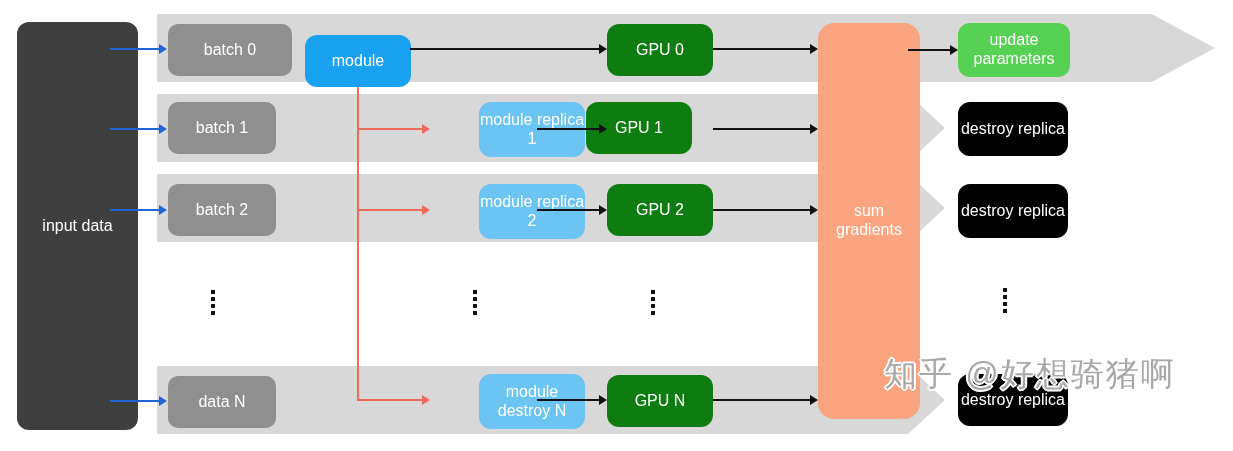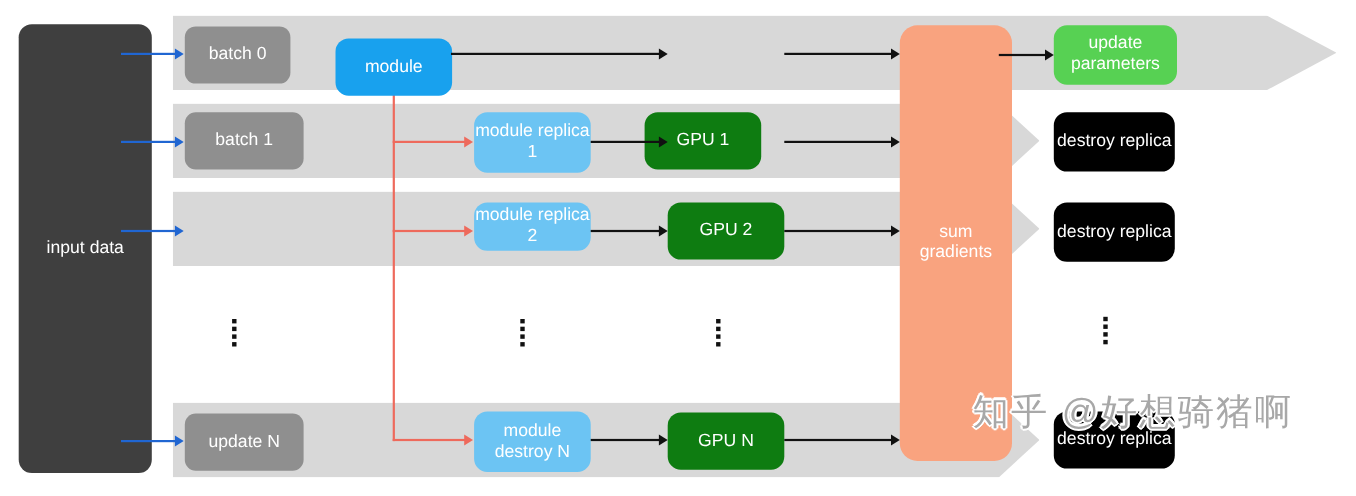--- a/index.html
+++ b/index.html
@@ -12,21 +12,21 @@
   .band.pointed{clip-path:polygon(0 0,95.3% 0,100% 50%,95.3% 100%,0 100%);}
   .band.bigpoint{clip-path:polygon(0 0,94% 0,100% 50%,94% 100%,0 100%);}
   
   .node{
     position:absolute;display:flex;align-items:center;justify-content:center;
     text-align:center;color:#fff;font-size:16px;line-height:1.18;z-index:3;
   }
   .n-input{background:var(--input-dark);border-radius:12px;}
   .n-batch{background:var(--batch-gray);border-radius:10px;}
   .n-module{background:var(--module-blue);border-radius:12px;margin-top:11px;}
-  .n-replica{background:var(--replica-blue);border-radius:12px;}
+  .n-replica{background:var(--replica-blue);border-radius:12px;margin-left:48px;}
   .n-gpu{background:var(--gpu-green);border-radius:12px;}
   .n-sum{background:var(--sum-salmon);border-radius:16px;z-index:2;}
   .n-update{background:var(--update-green);border-radius:12px;}
   .n-destroy{background:var(--destroy-black);border-radius:12px;}
   
   .arrow{position:absolute;height:2px;z-index:4;}
   .arrow::before{content:'';position:absolute;left:0;right:5px;top:0;height:2px;background:currentColor;}
   .arrow::after{content:'';position:absolute;right:0;top:-4px;width:0;height:0;
     border-left:8px solid currentColor;border-top:5px solid transparent;border-bottom:5px solid transparent;}
   .a-black{color:var(--arrow-black);}
@@ -70,30 +70,32 @@
   <div class="arrow a-black" style="left:908px;top:49px;width:50px"></div>
   <div class="arrow a-black" style="left:537px;top:128px;width:70px"></div>
   <div class="arrow a-black" style="left:713px;top:128px;width:105px"></div>
   <div class="arrow a-black" style="left:537px;top:209px;width:70px"></div>
   <div class="arrow a-black" style="left:713px;top:209px;width:105px"></div>
   <div class="arrow a-black" style="left:537px;top:399px;width:70px"></div>
   <div class="arrow a-black" style="left:713px;top:399px;width:105px"></div>
 
   <div class="node n-input" style="left:17px;top:22px;width:93px;height:408px;padding:0 14px">input data</div>
 
-  <div class="node n-batch" style="left:168px;top:24px;width:96px;height:52px">batch 0</div>
+  <div class="node n-batch" style="left:168px;top:24px;width:124px;height:52px">batch 0</div>
   <div class="node n-batch" style="left:168px;top:102px;width:108px;height:52px">batch 1</div>
-  <div class="node n-batch" style="left:168px;top:376px;width:108px;height:52px">update N</div>
+  <div class="node n-batch" style="left:168px;top:184px;width:108px;height:52px">batch 2</div>
+  <div class="node n-batch" style="left:168px;top:376px;width:108px;height:52px">data N</div>
 
   <div class="node n-module" style="left:305px;top:24px;width:106px;height:52px">module</div>
 
   <div class="node n-replica" style="left:431px;top:102px;width:106px;height:55px">module replica 1</div>
-  <div class="node n-replica" style="left:431px;top:184px;width:106px;height:44px">module replica 2</div>
+  <div class="node n-replica" style="left:431px;top:184px;width:106px;height:55px">module replica 2</div>
   <div class="node n-replica" style="left:431px;top:374px;width:106px;height:55px">module destroy N</div>
 
+  <div class="node n-gpu" style="left:607px;top:24px;width:106px;height:52px">GPU 0</div>
   <div class="node n-gpu" style="left:586px;top:102px;width:106px;height:52px">GPU 1</div>
   <div class="node n-gpu" style="left:607px;top:184px;width:106px;height:52px">GPU 2</div>
   <div class="node n-gpu" style="left:607px;top:375px;width:106px;height:52px">GPU N</div>
 
   <div class="node n-sum" style="left:818px;top:23px;width:90px;height:396px;padding:0 6px">sum gradients</div>
 
   <div class="node n-update" style="left:958px;top:23px;width:112px;height:54px">update parameters</div>
 
   <div class="node n-destroy" style="left:958px;top:102px;width:110px;height:54px">destroy replica</div>
   <div class="node n-destroy" style="left:958px;top:184px;width:110px;height:54px">destroy replica</div>

